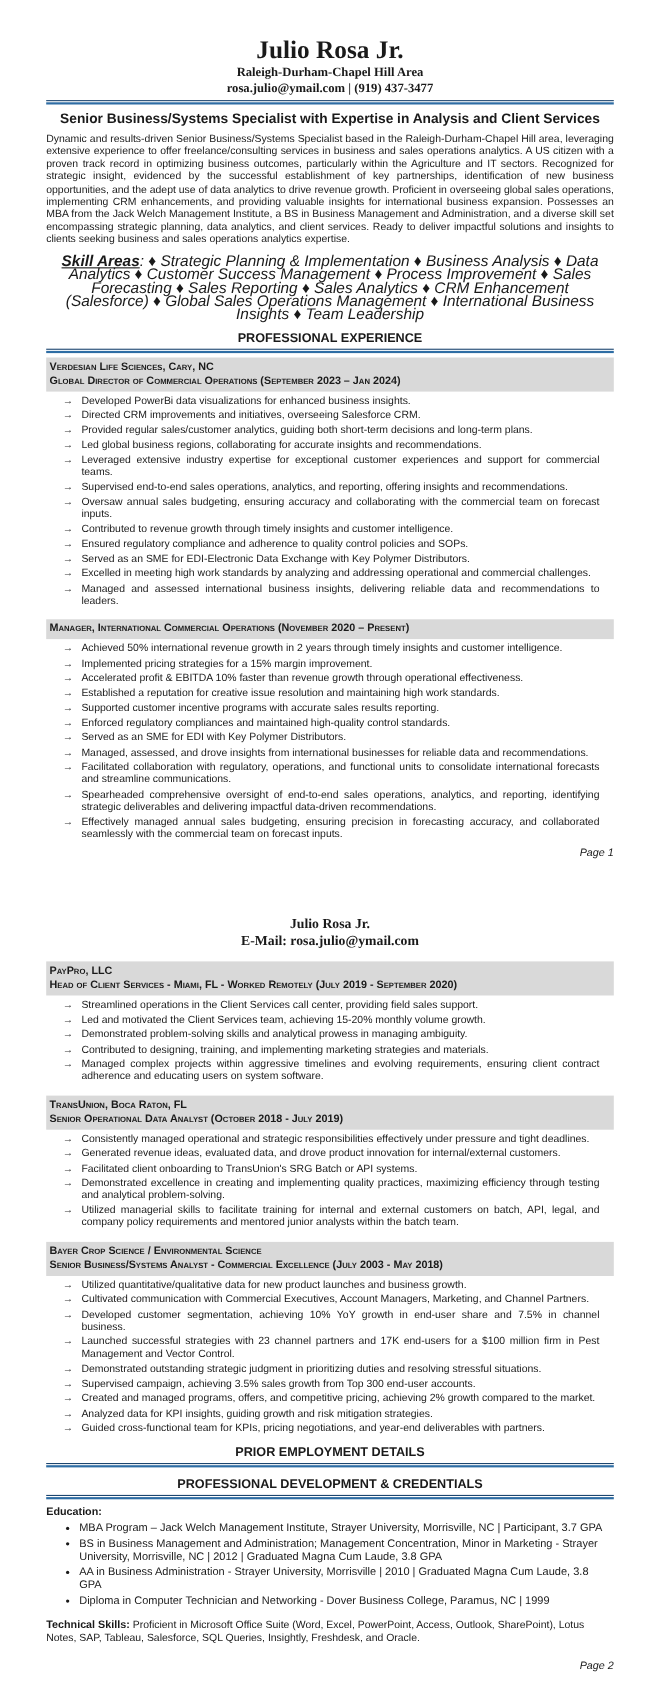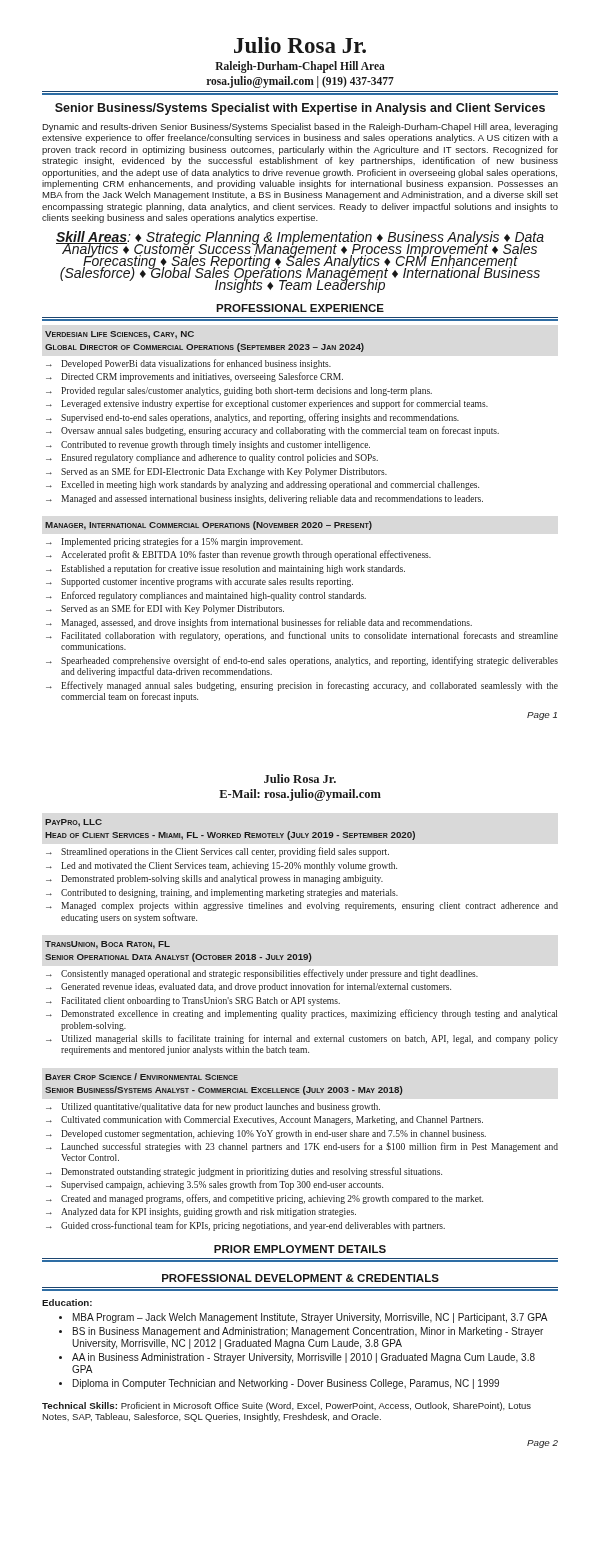--- a/index.html
+++ b/index.html
@@ -21,21 +21,21 @@
   .skills .lbl{font-weight:bold;text-decoration:underline;}
   
   .sec{margin-top:11px;}
   .sec-title{font-weight:bold;font-size:11.5px;line-height:13px;text-align:center;}
   .sec .rule{margin-top:2px;}
   
   .job{margin-top:11px;}
   .job.first{margin-top:4px;}
   .band{background:#d9d9d9;padding:2px 3px 3px;}
   .band-line{font-weight:bold;font-size:9.8px;line-height:13px;font-variant:small-caps;}
-  ul.bullets{list-style:none;margin:3px 0 0;padding:0;font-family:Liberation Serif, serif;}
+  ul.bullets{list-style:none;margin:3px 13px 0;padding:0;}
   ul.bullets li{display:flex;margin-bottom:2.2px;font-size:9.5px;line-height:11.3px;}
   ul.bullets .arrow{flex:0 0 17px;padding-left:2px;color:#333;}
   ul.bullets .arrow::before{content:"\2192";}
   ul.bullets .btext{flex:1;text-align:justify;}
   .pagelabel{font-style:italic;font-size:9.8px;text-align:right;margin-top:6px;}
   
   .p2-header{margin-top:52px;text-align:center;
     font-family:"Liberation Serif","DejaVu Serif",serif;font-weight:bold;}
   .p2-name{font-size:12.5px;line-height:15px;}
   .p2-mail{font-size:12.5px;line-height:15px;}
@@ -84,20 +84,24 @@
         <li>
           <span class="arrow"></span>
           <span class="btext">Directed CRM improvements and initiatives, overseeing Salesforce CRM.</span>
         </li>
         <li>
           <span class="arrow"></span>
           <span class="btext">Provided regular sales/customer analytics, guiding both short-term decisions and long-term plans.</span>
         </li>
         <li>
           <span class="arrow"></span>
+          <span class="btext">Led global business regions, collaborating for accurate insights and recommendations.</span>
+        </li>
+        <li>
+          <span class="arrow"></span>
           <span class="btext">Leveraged extensive industry expertise for exceptional customer experiences and support for commercial teams.</span>
         </li>
         <li>
           <span class="arrow"></span>
           <span class="btext">Supervised end-to-end sales operations, analytics, and reporting, offering insights and recommendations.</span>
         </li>
         <li>
           <span class="arrow"></span>
           <span class="btext">Oversaw annual sales budgeting, ensuring accuracy and collaborating with the commercial team on forecast inputs.</span>
         </li>
@@ -122,20 +126,24 @@
           <span class="btext">Managed and assessed international business insights, delivering reliable data and recommendations to leaders.</span>
         </li>
       </ul>
   </section>
 
   <section class="job">
     <div class="band">
       <div class="band-line">Manager, International Commercial Operations (November 2020 – Present)</div>
     </div>
     <ul class="bullets">
+        <li>
+          <span class="arrow"></span>
+          <span class="btext">Achieved 50% international revenue growth in 2 years through timely insights and customer intelligence.</span>
+        </li>
         <li>
           <span class="arrow"></span>
           <span class="btext">Implemented pricing strategies for a 15% margin improvement.</span>
         </li>
         <li>
           <span class="arrow"></span>
           <span class="btext">Accelerated profit &amp; EBITDA 10% faster than revenue growth through operational effectiveness.</span>
         </li>
         <li>
           <span class="arrow"></span>

